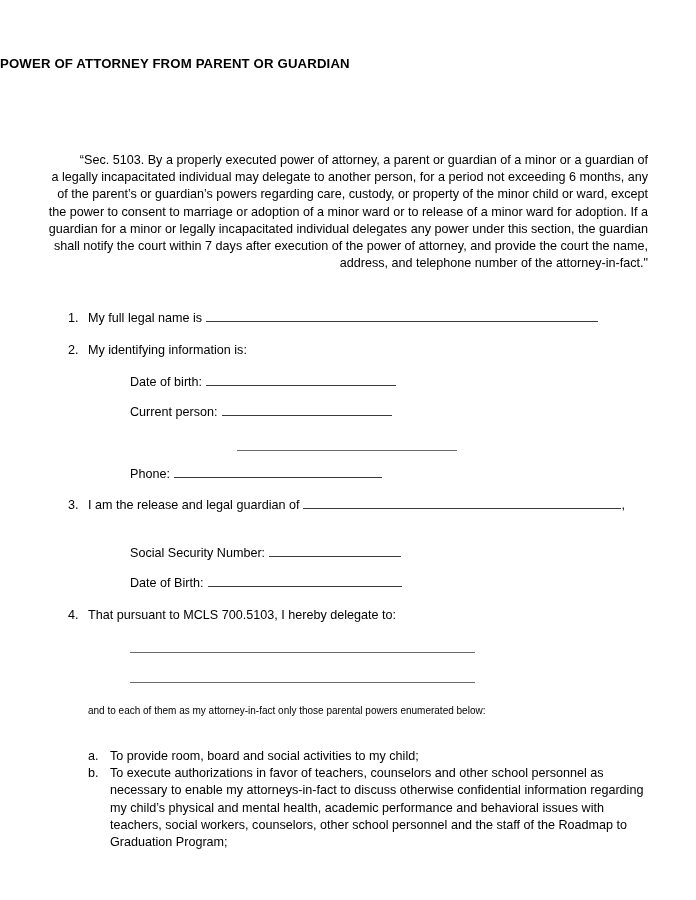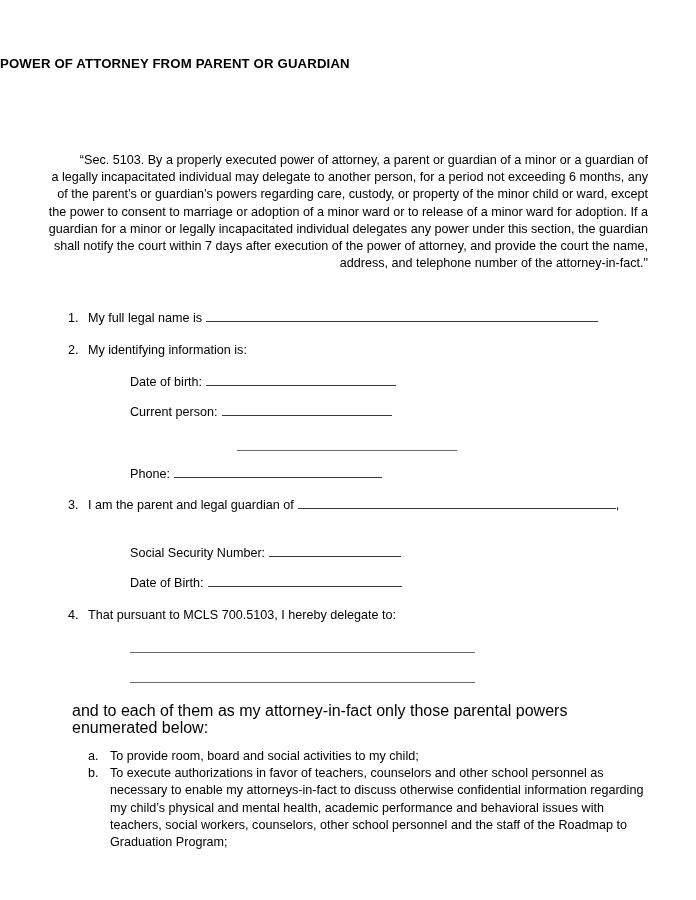--- a/index.html
+++ b/index.html
@@ -109,23 +109,23 @@
     padding-left: 22px;
     margin: 0;
   }
   .litem .lmark {
     position: absolute;
     left: 0;
     top: 0;
   }
   .intro-line {
     position: absolute;
-    left: 72px;
+    left: 88px;
     width: 570px;
-    font-size: 16px;
+    font-size: 10px;
     line-height: 17.2px;
   }
 </style>
 </head>
 <body>
 
 <div class="page">
 
   <div class="doc-title">POWER OF ATTORNEY FROM PARENT OR GUARDIAN</div>
 
@@ -151,21 +151,21 @@
   </div>
 
   <div class="rule-standalone" style="top:450px; left:237px; width:220px;"></div>
 
   <div class="field" style="top:466px; left:130px;">
     <span class="flabel">Phone:</span><span class="rule" style="width:208px;"></span>
   </div>
 
   <div class="item" style="top:497px; left:68px; width:580px;">
     <span class="marker">3.</span>
-    <span class="body"><span>I am the parent and legal guardian of</span><span class="rule" style="width:318px;"></span><span>,</span></span>
+    <span class="body"><span>I am the release and legal guardian of</span><span class="rule" style="width:318px;"></span><span>,</span></span>
   </div>
 
 
   <div class="field" style="top:545px; left:130px;">
     <span class="flabel">Social Security Number:</span><span class="rule" style="width:132px;"></span>
   </div>
 
   <div class="field" style="top:575px; left:130px;">
     <span class="flabel">Date of Birth:</span><span class="rule" style="width:194px;"></span>
   </div>

